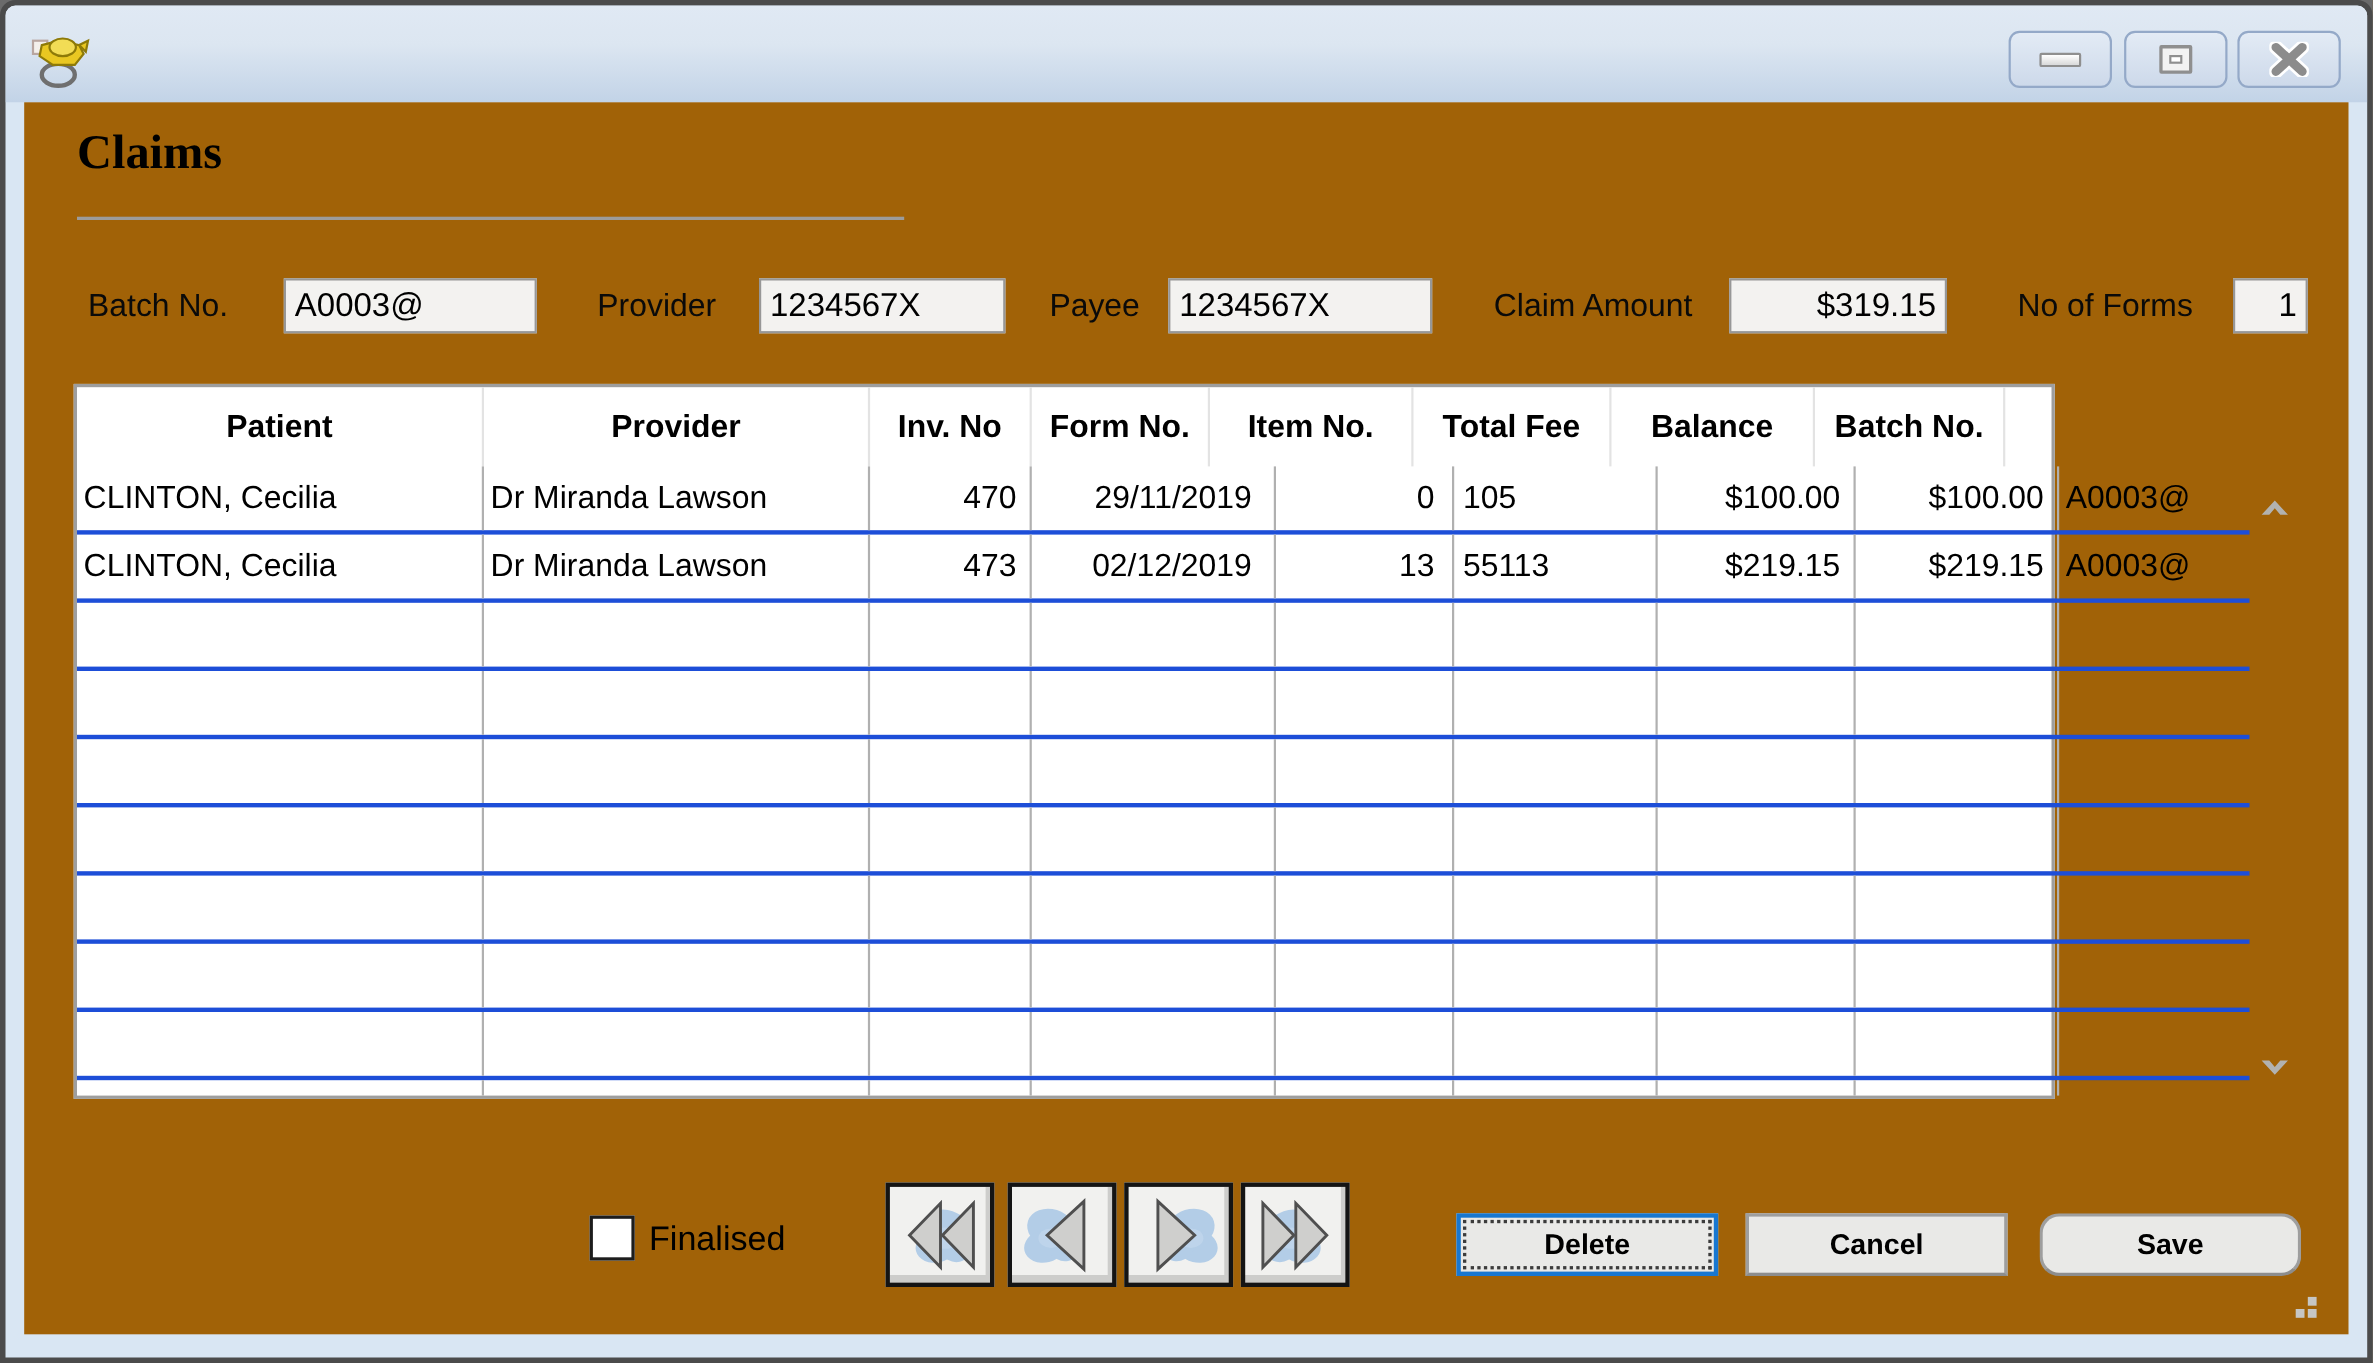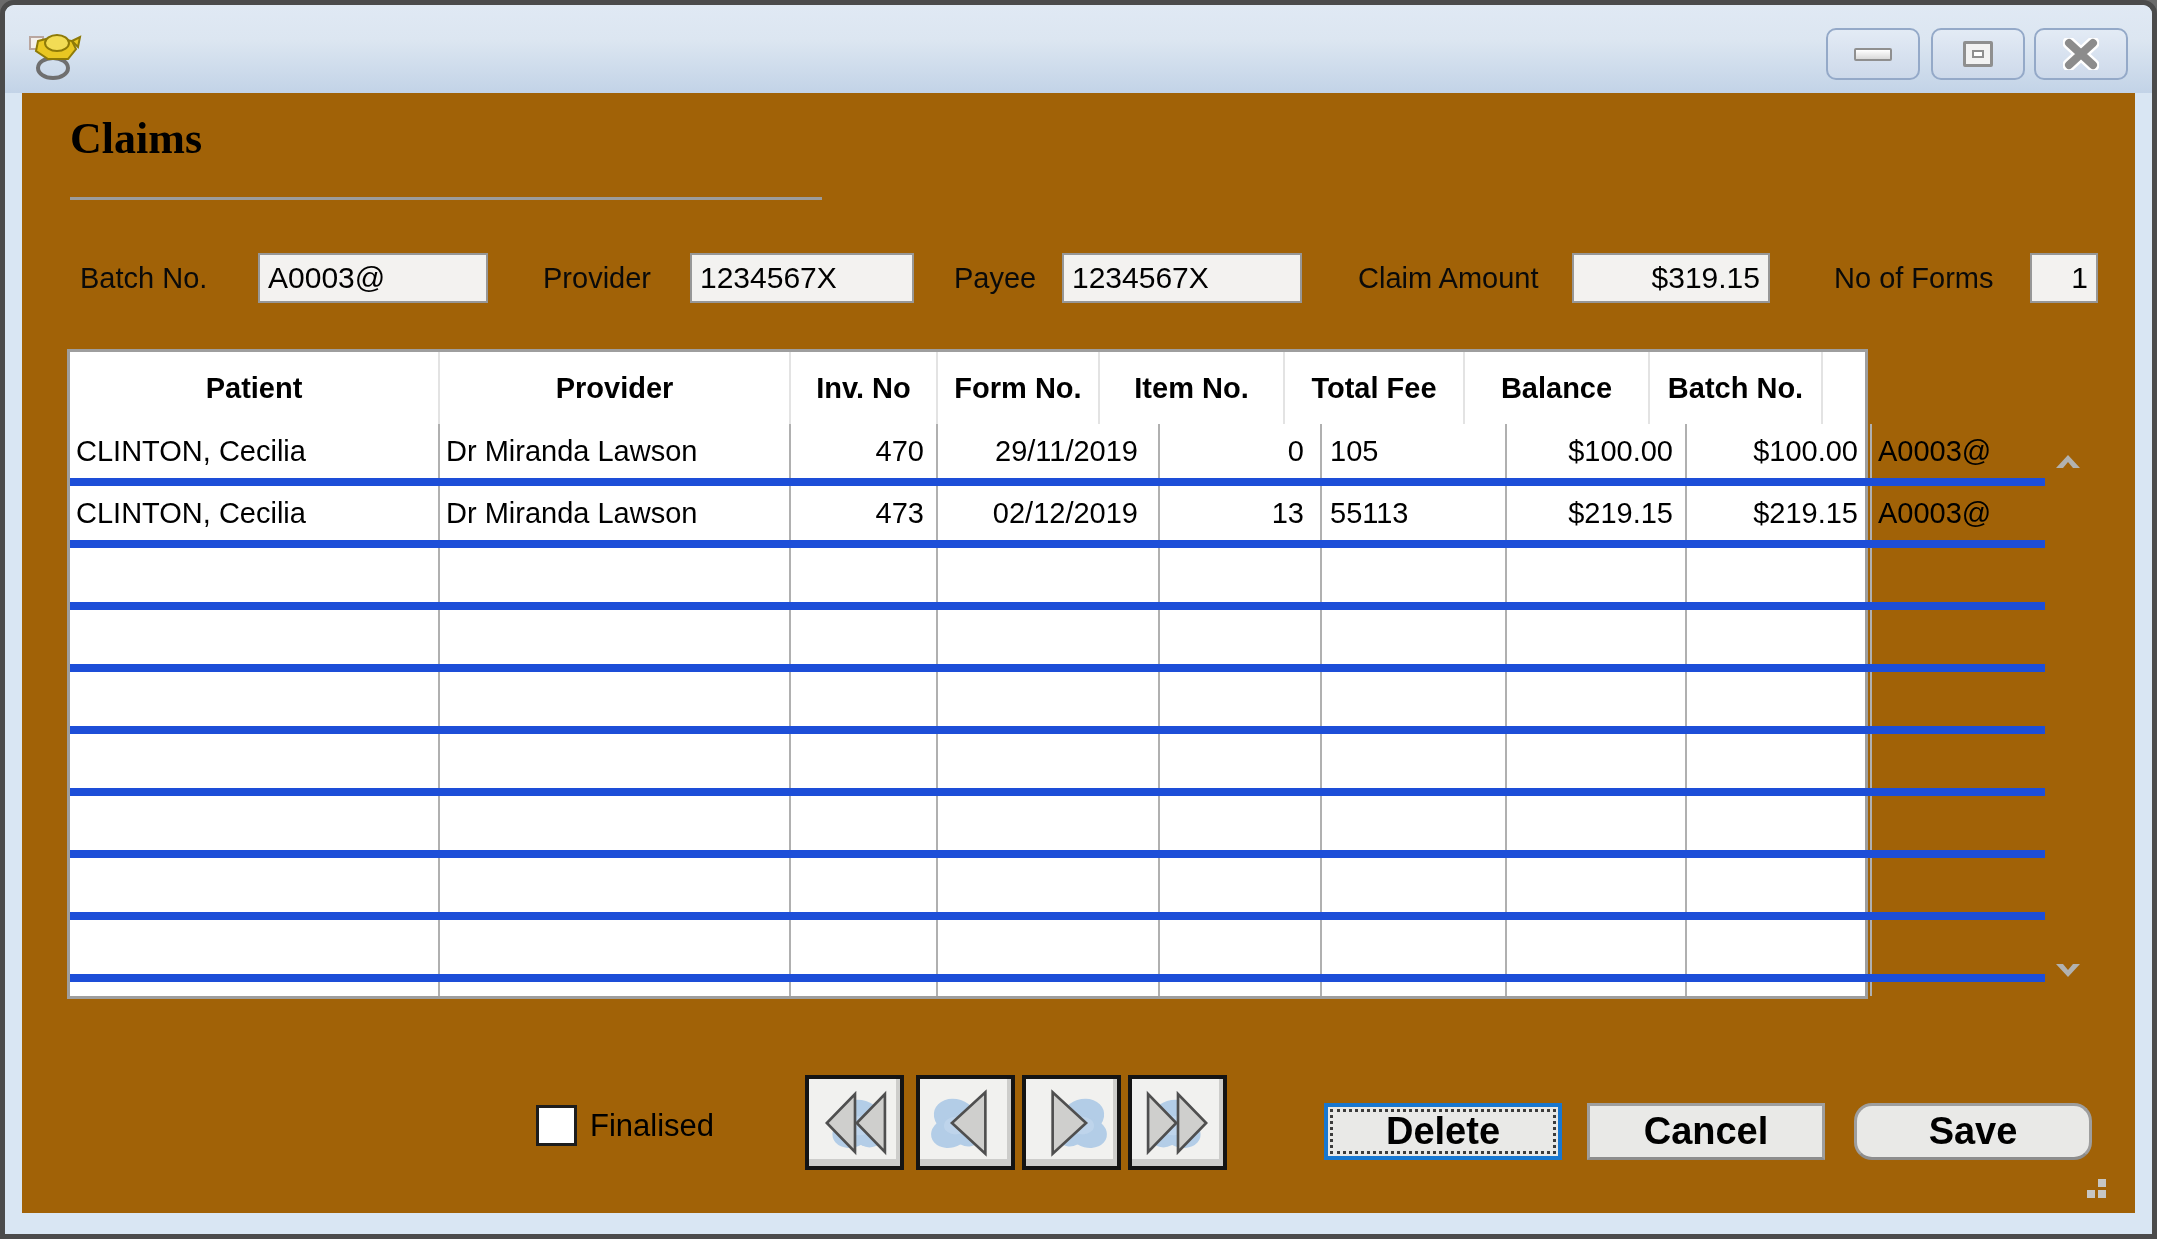--- a/index.html
+++ b/index.html
@@ -55,21 +55,21 @@
   .fld-box.right{text-align:right;}
 
   
   .grid{
     position:absolute;left:45px;top:256px;width:1801px;height:650px;
     border:3px solid #9e9e9e;background:#fff;display:flex;
   }
   .gmain{width:1975px;display:flex;flex-direction:column;}
   .grow{display:flex;width:1975px;}
   .grow.hdr{height:72px;}
-  .grow.data, .grow.empty{height:62px;border-bottom:8px solid #1d4ed8;}
+  .grow.data, .grow.empty{height:62px;border-bottom:4px solid #1d4ed8;}
   .grow.filler{flex:1;}
   .gcell{height:100%;border-right:2px solid #b0b0b0;font-size:29px;color:#000;
          display:flex;align-items:center;overflow:hidden;white-space:nowrap;}
   .grow .gcell:last-child{border-right:none;}
   .grow.hdr .gcell{border-right:2px solid #e3e3e3;font-weight:bold;justify-content:center;}
   .c0{width:370px;padding-left:6px;}
   .c1{width:351px;padding-left:6px;}
   .c2{width:147px;justify-content:flex-end;padding-right:12px;}
   .c3{width:222px;justify-content:flex-end;padding-right:20px;}
   .c4{width:162px;justify-content:flex-end;padding-right:16px;}
@@ -95,21 +95,21 @@
     display:flex;align-items:center;justify-content:center;padding:0;
   }
   .navbtn.first{left:783px;}
   .navbtn.prev{left:894px;}
   .navbtn.next{left:1000px;}
   .navbtn.last{left:1106px;}
 
   .pushbtn{
     position:absolute;top:1010px;width:238px;height:57px;
     background:#e9e9e7;border:3px solid #9e9e9e;border-bottom-color:#8d8d8d;
-    font-size:38px;font-weight:bold;color:#000;text-align:center;
+    font-size:26px;font-weight:bold;color:#000;text-align:center;
     font-family:"Liberation Sans", sans-serif;padding:0;
   }
   .pushbtn.delete{left:1302px;border:4px solid #1877d0;outline:3px dotted #3c3c3c;outline-offset:-9px;}
   .pushbtn.cancel{left:1565px;}
   .pushbtn.save{left:1832px;border-radius:18px;}
 
   .grip{position:absolute;left:2056px;top:1078px;width:30px;height:30px;}
   .grip::before{
     content:"";position:absolute;left:0;top:0;width:8px;height:8px;background:transparent;
     box-shadow:20px 0 0 #c6c6c4, 20px 11px 0 #c6c6c4, 9px 11px 0 #c6c6c4;

